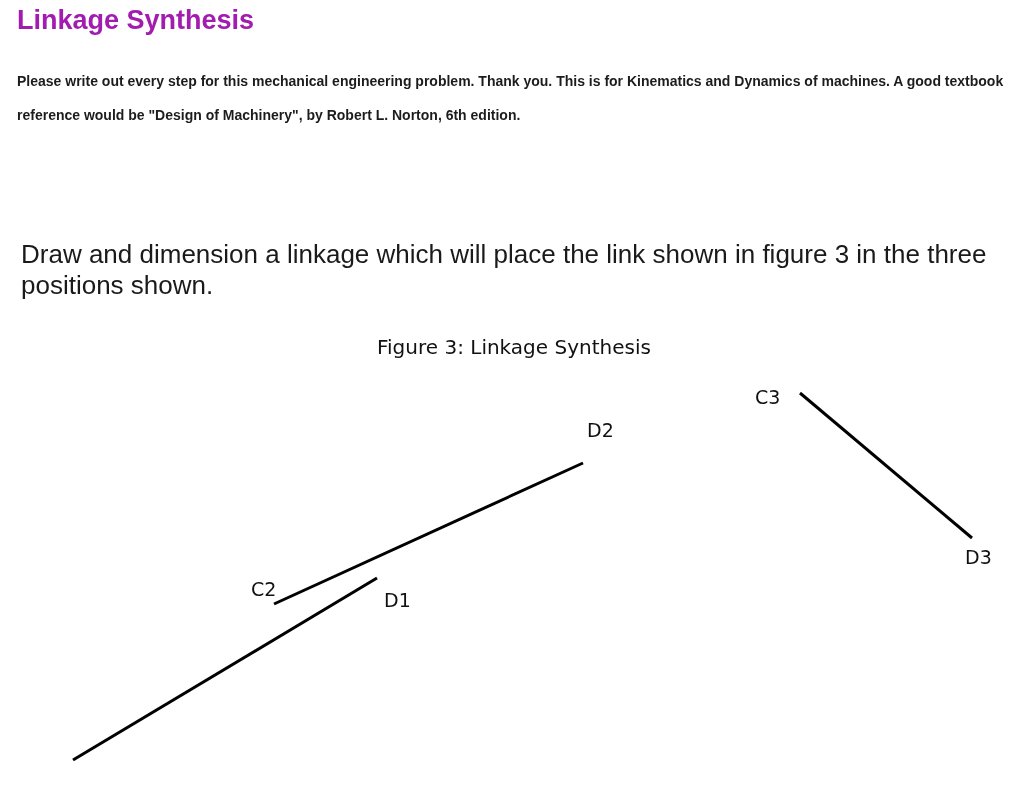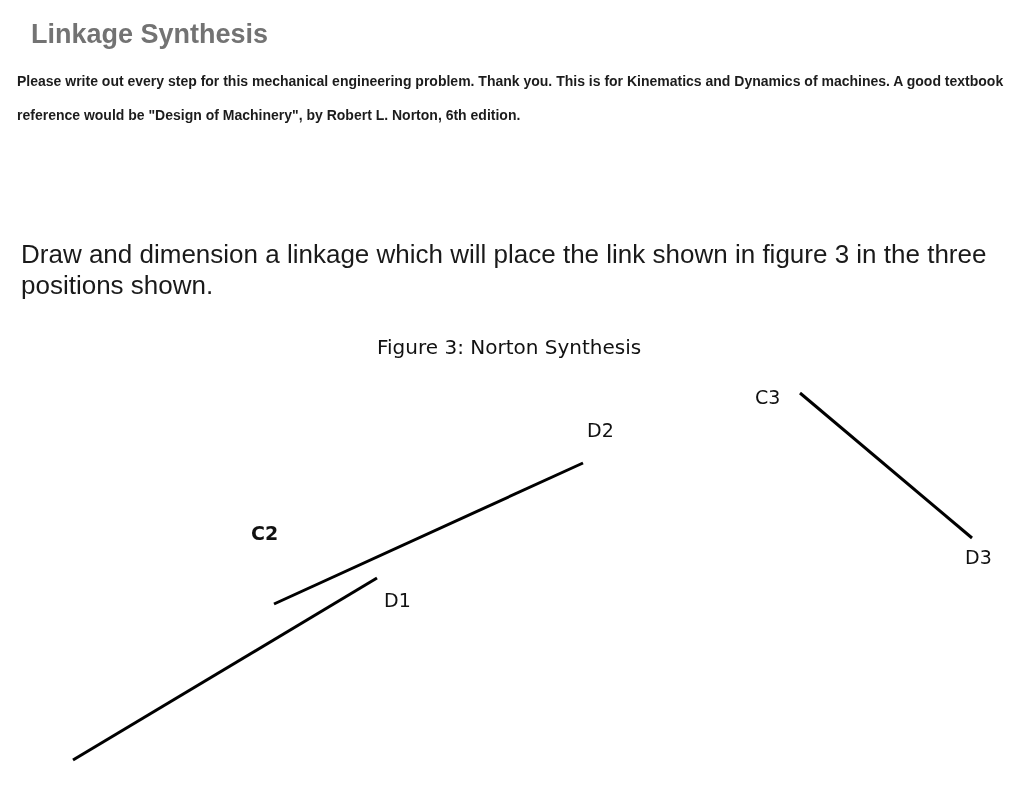--- a/index.html
+++ b/index.html
@@ -12,25 +12,25 @@
       height: 786px;
       position: relative;
       overflow: hidden;
       color: #1a1a1a;
       font-family: "Liberation Sans", sans-serif;
     }
     .title {
       position: absolute;
       left: 17px;
       top: 2px;
-      margin: 14px;
+      margin: 0;
       font-size: 27px;
       font-weight: bold;
       line-height: 36px;
-      color: #737373;
+      color: #a21caf;
     }
     .intro {
       position: absolute;
       left: 17px;
       top: 65px;
       width: 1000px;
       margin: 0;
       font-size: 14px;
       font-weight: bold;
       line-height: 33.5px;
@@ -80,27 +80,27 @@
 </head>
 <body>
 
 <h1 class="title">Linkage Synthesis</h1>
 
 <p class="intro">Please write out every step for this mechanical engineering problem. Thank you. This is for Kinematics and Dynamics of machines. A good textbook reference would be "Design of Machinery", by Robert L. Norton, 6th edition.</p>
 
 <p class="problem">Draw and dimension a linkage which will place the link shown in figure 3 in the three positions shown.</p>
 
 <div class="figure">
-  <div class="fig-caption">Figure 3: Norton Synthesis</div>
+  <div class="fig-caption">Figure 3: Linkage Synthesis</div>
 
   <svg width="1024" height="786" viewBox="0 0 1024 786">
     <line id="link-1" x1="73" y1="760" x2="377" y2="578" stroke="#000000" stroke-width="3" stroke-linecap="butt"></line>
     <line id="link-2" x1="274" y1="604" x2="583" y2="463" stroke="#000000" stroke-width="3" stroke-linecap="butt"></line>
     <line id="link-3" x1="800" y1="393" x2="972" y2="538" stroke="#000000" stroke-width="3" stroke-linecap="butt"></line>
   </svg>
 
   <div class="pt-label" style="left:83px; top:787px;text-decoration:underline;">C1</div>
   <div class="pt-label" style="left:384px; top:588px;">D1</div>
-  <div class="pt-label" style="left:251px; top:521px;font-weight:bold;">C2</div>
+  <div class="pt-label" style="left:251px; top:577px;">C2</div>
   <div class="pt-label" style="left:587px; top:418px;">D2</div>
   <div class="pt-label" style="left:755px; top:385px;">C3</div>
   <div class="pt-label" style="left:965px; top:545px;">D3</div>
 </div>
 
 </body></html>

